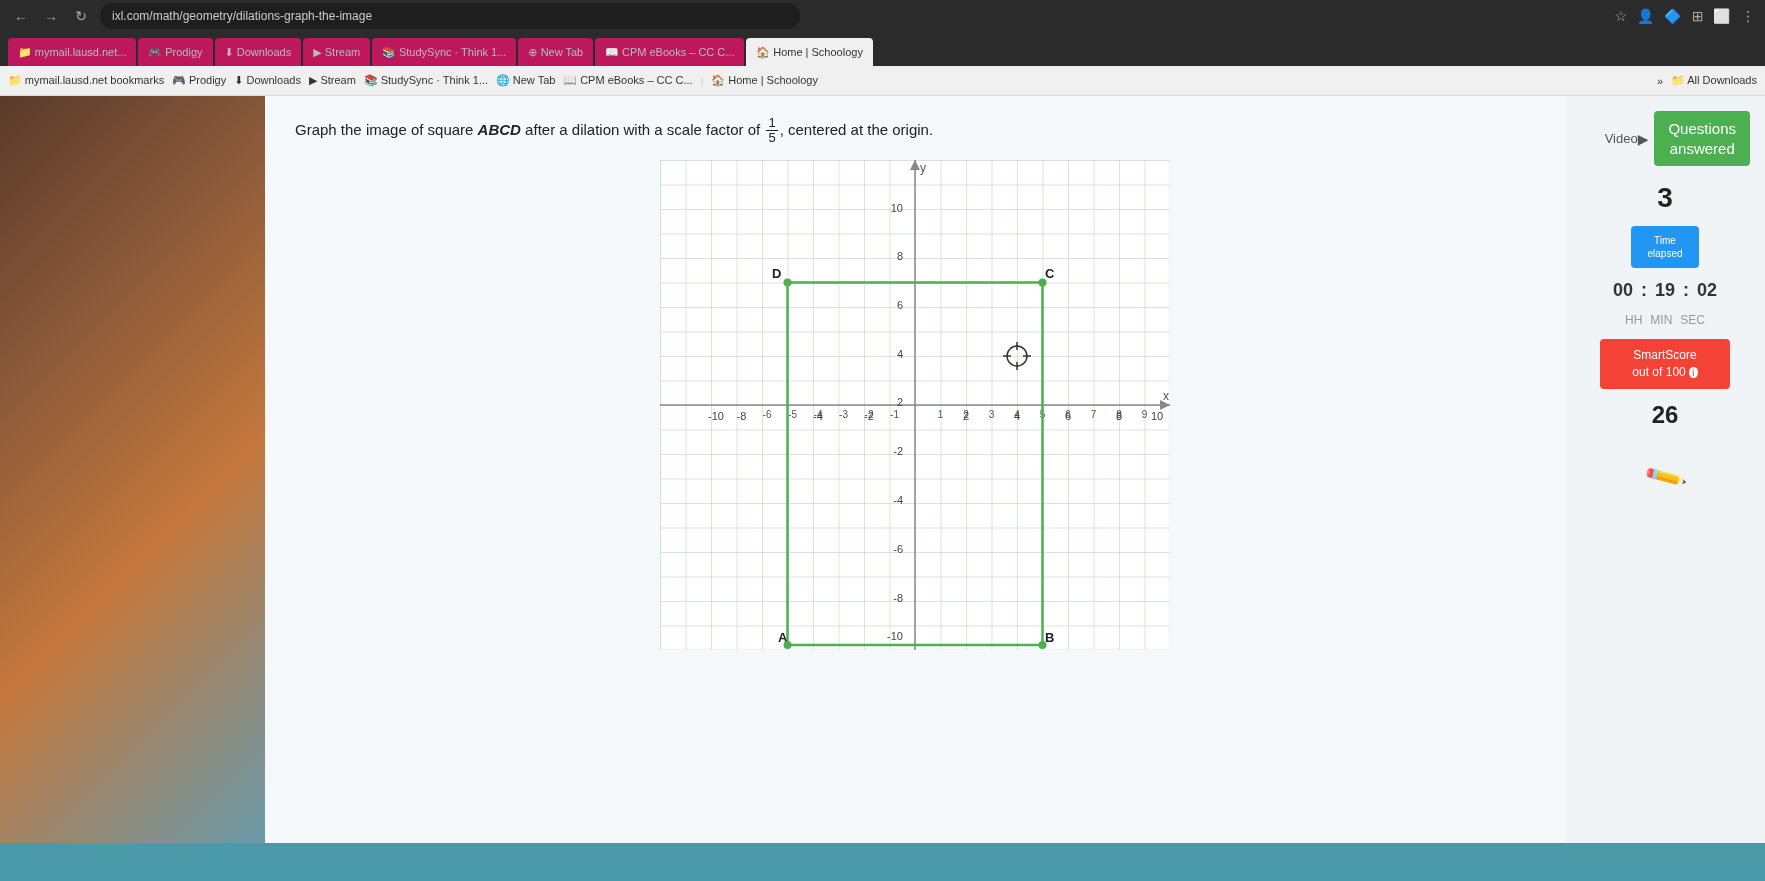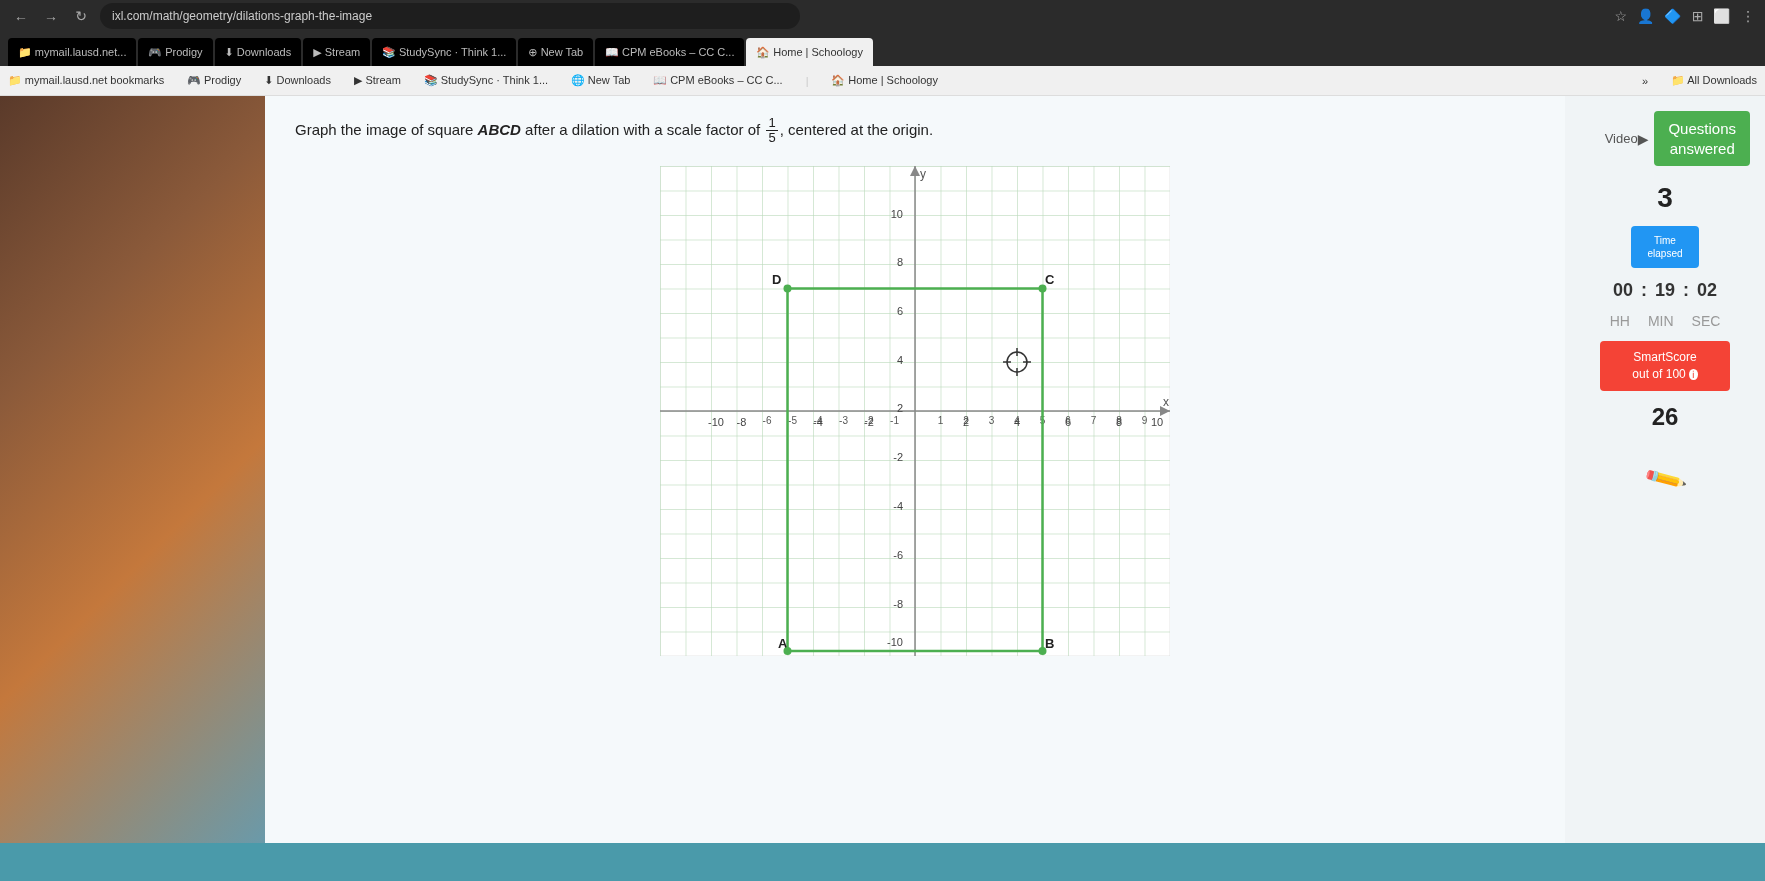--- a/index.html
+++ b/index.html
@@ -62,42 +62,42 @@
       background: #2b2b2b;
       display: flex;
       align-items: flex-end;
       padding: 0 8px;
       gap: 2px;
       overflow: hidden;
     }
     .tab {
       height: 28px;
       padding: 0 10px;
-      background: #000000;
+      background: #be185d;
       border-radius: 4px 4px 0 0;
       display: flex;
       align-items: center;
       font-size: 11px;
       color: #bbb;
       cursor: pointer;
       white-space: nowrap;
       gap: 5px;
     }
     .tab.active {
       background: #f0f0f0;
       color: #333;
     }
     
     .bookmarks-bar {
       height: 30px;
       background: #f0f0f0;
       display: flex;
       align-items: center;
       padding: 0 8px;
-      gap: 23px;
+      gap: 8px;
       font-size: 11px;
       color: #333;
       border-bottom: 1px solid #ddd;
     }
     .bookmark-item {
       display: flex;
       align-items: center;
       gap: 3px;
       cursor: pointer;
       color: #333;
@@ -142,21 +142,21 @@
       flex-direction: column;
       align-items: center;
       gap: 12px;
       flex-shrink: 0;
     }
 
     
     .problem-text {
       font-size: 15px;
       color: #222;
-      margin-bottom: 20px;
+      margin-bottom: 14px;
       line-height: 1.6;
     }
     .problem-text em {
       font-style: italic;
       font-weight: bold;
     }
 
     
     .fraction {
       display: inline-flex;
@@ -219,22 +219,22 @@
     }
     .timer-display {
       display: flex;
       gap: 8px;
       font-size: 18px;
       font-weight: bold;
       color: #333;
     }
     .timer-labels {
       display: flex;
-      gap: 18px;
-      font-size: 14px;
+      gap: 8px;
+      font-size: 12px;
       color: #999;
     }
     .smart-score-btn {
       background: #f44336;
       color: white;
       border: none;
       padding: 8px 12px;
       border-radius: 4px;
       font-size: 12px;
       cursor: pointer;

